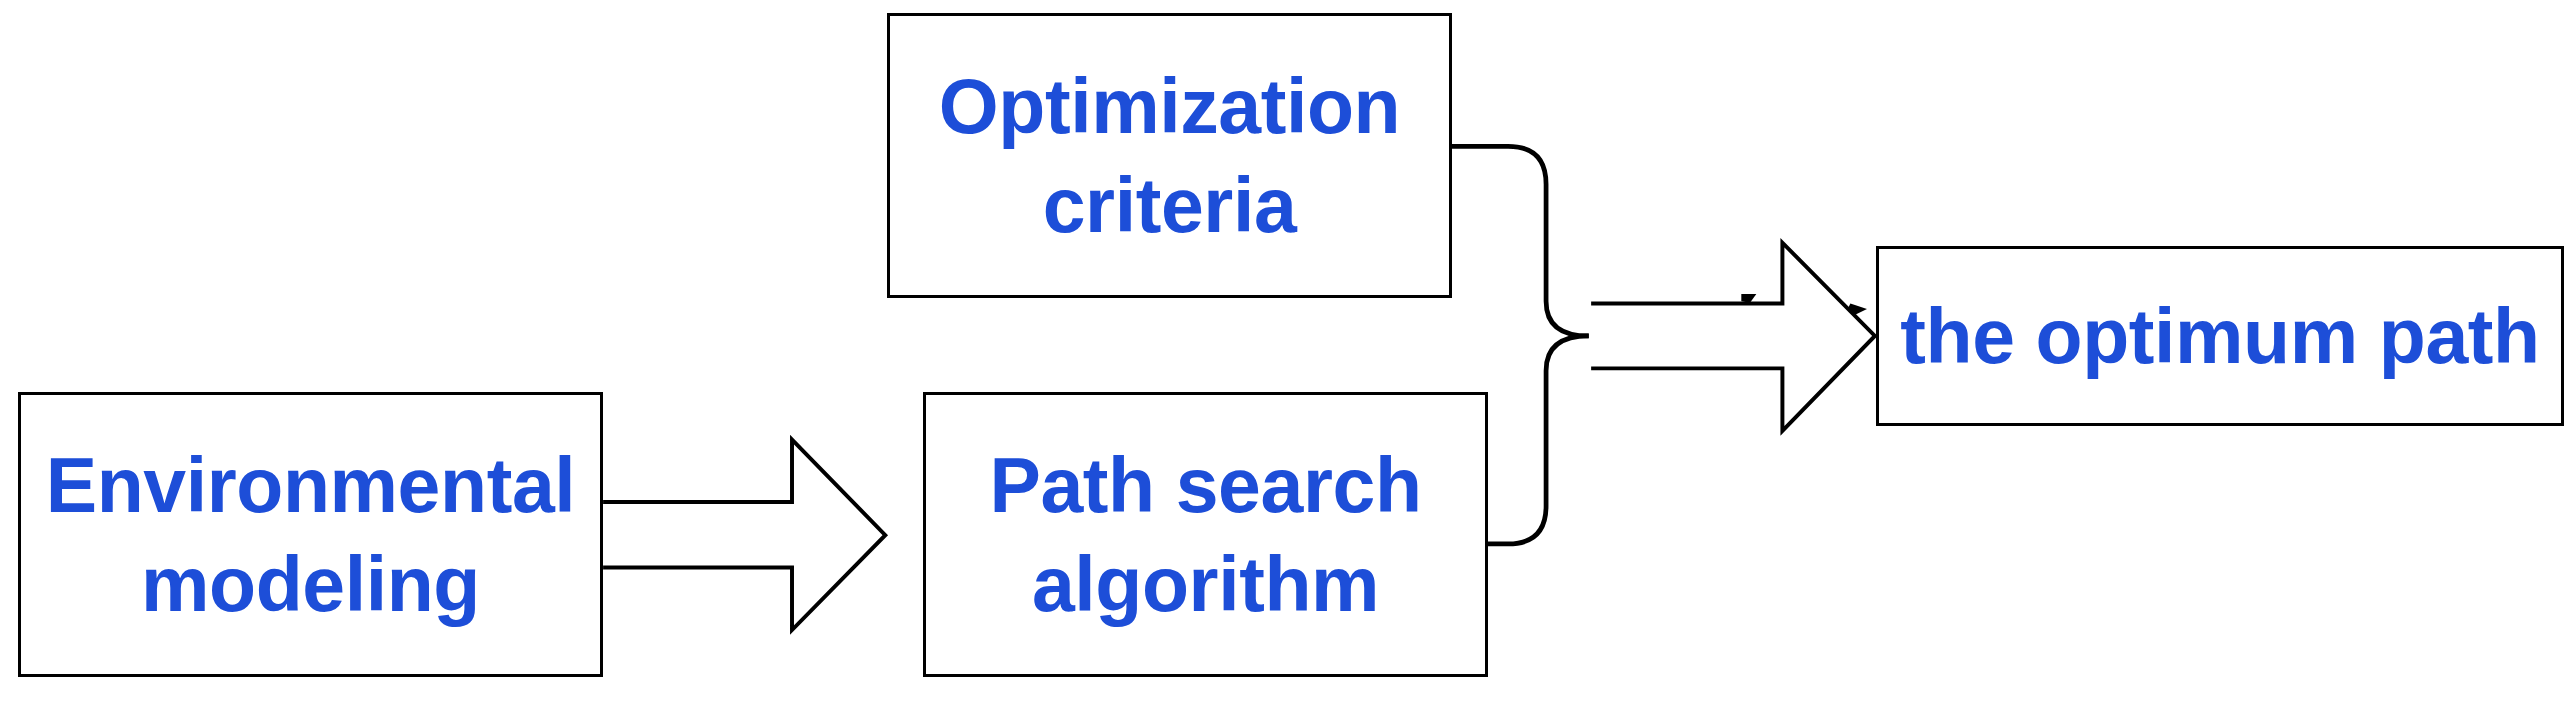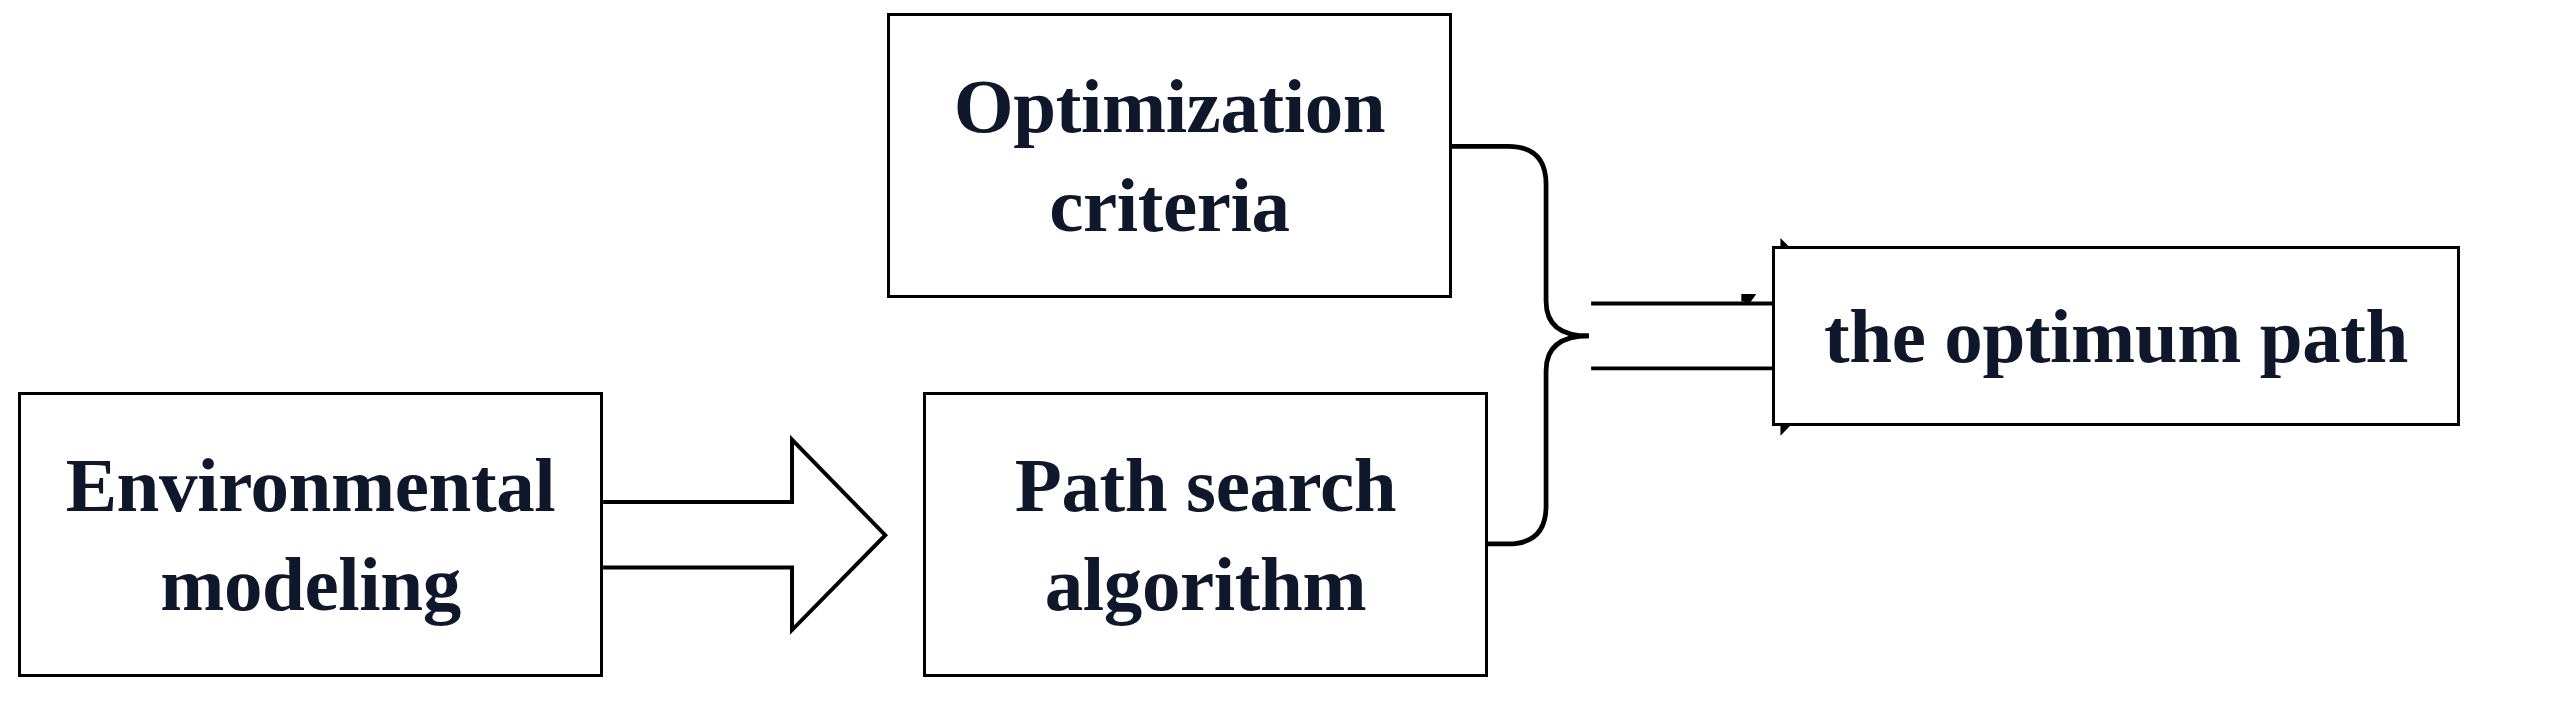--- a/index.html
+++ b/index.html
@@ -23,33 +23,33 @@
     position: absolute;
     box-sizing: border-box;
     background: #ffffff;
     border: 3.2px solid #000000;
     display: flex;
     align-items: center;
     justify-content: center;
     z-index: 3;
   }
   .node-label {
-    font-family: Liberation Serif, serif;
+    font-family: Liberation Sans, sans-serif;
     font-weight: bold;
-    color: #0f172a;
+    color: #1d4ed8;
     text-align: center;
     line-height: 1.28;
     letter-spacing: -0.4px;
     white-space: pre-line;
     user-select: none;
   }
   #node-optimization        { left: 887px; top: 13.4px;  width: 565px; height: 285px; }
   #node-path-search         { left: 887px; top: 392px; width: 565px; height: 285px; margin-left: 36px; }
   #node-environmental       { left: 18px;   top: 392px; width: 585px; height: 285px; }
-  #node-optimum-path        { left: 1772px; top: 246px; width: 688px; height: 180px; }
+  #node-optimum-path        { left: 1876px; top: 246px; width: 688px; height: 180px; }
 
   #node-optimization  .node-label { font-size: 77px; }
   #node-path-search   .node-label { font-size: 77px; }
   #node-environmental .node-label { font-size: 77px; }
   #node-optimum-path  .node-label { font-size: 77px; white-space: nowrap; }
 
   
   #wires {
     position: absolute;
     left: 0;

